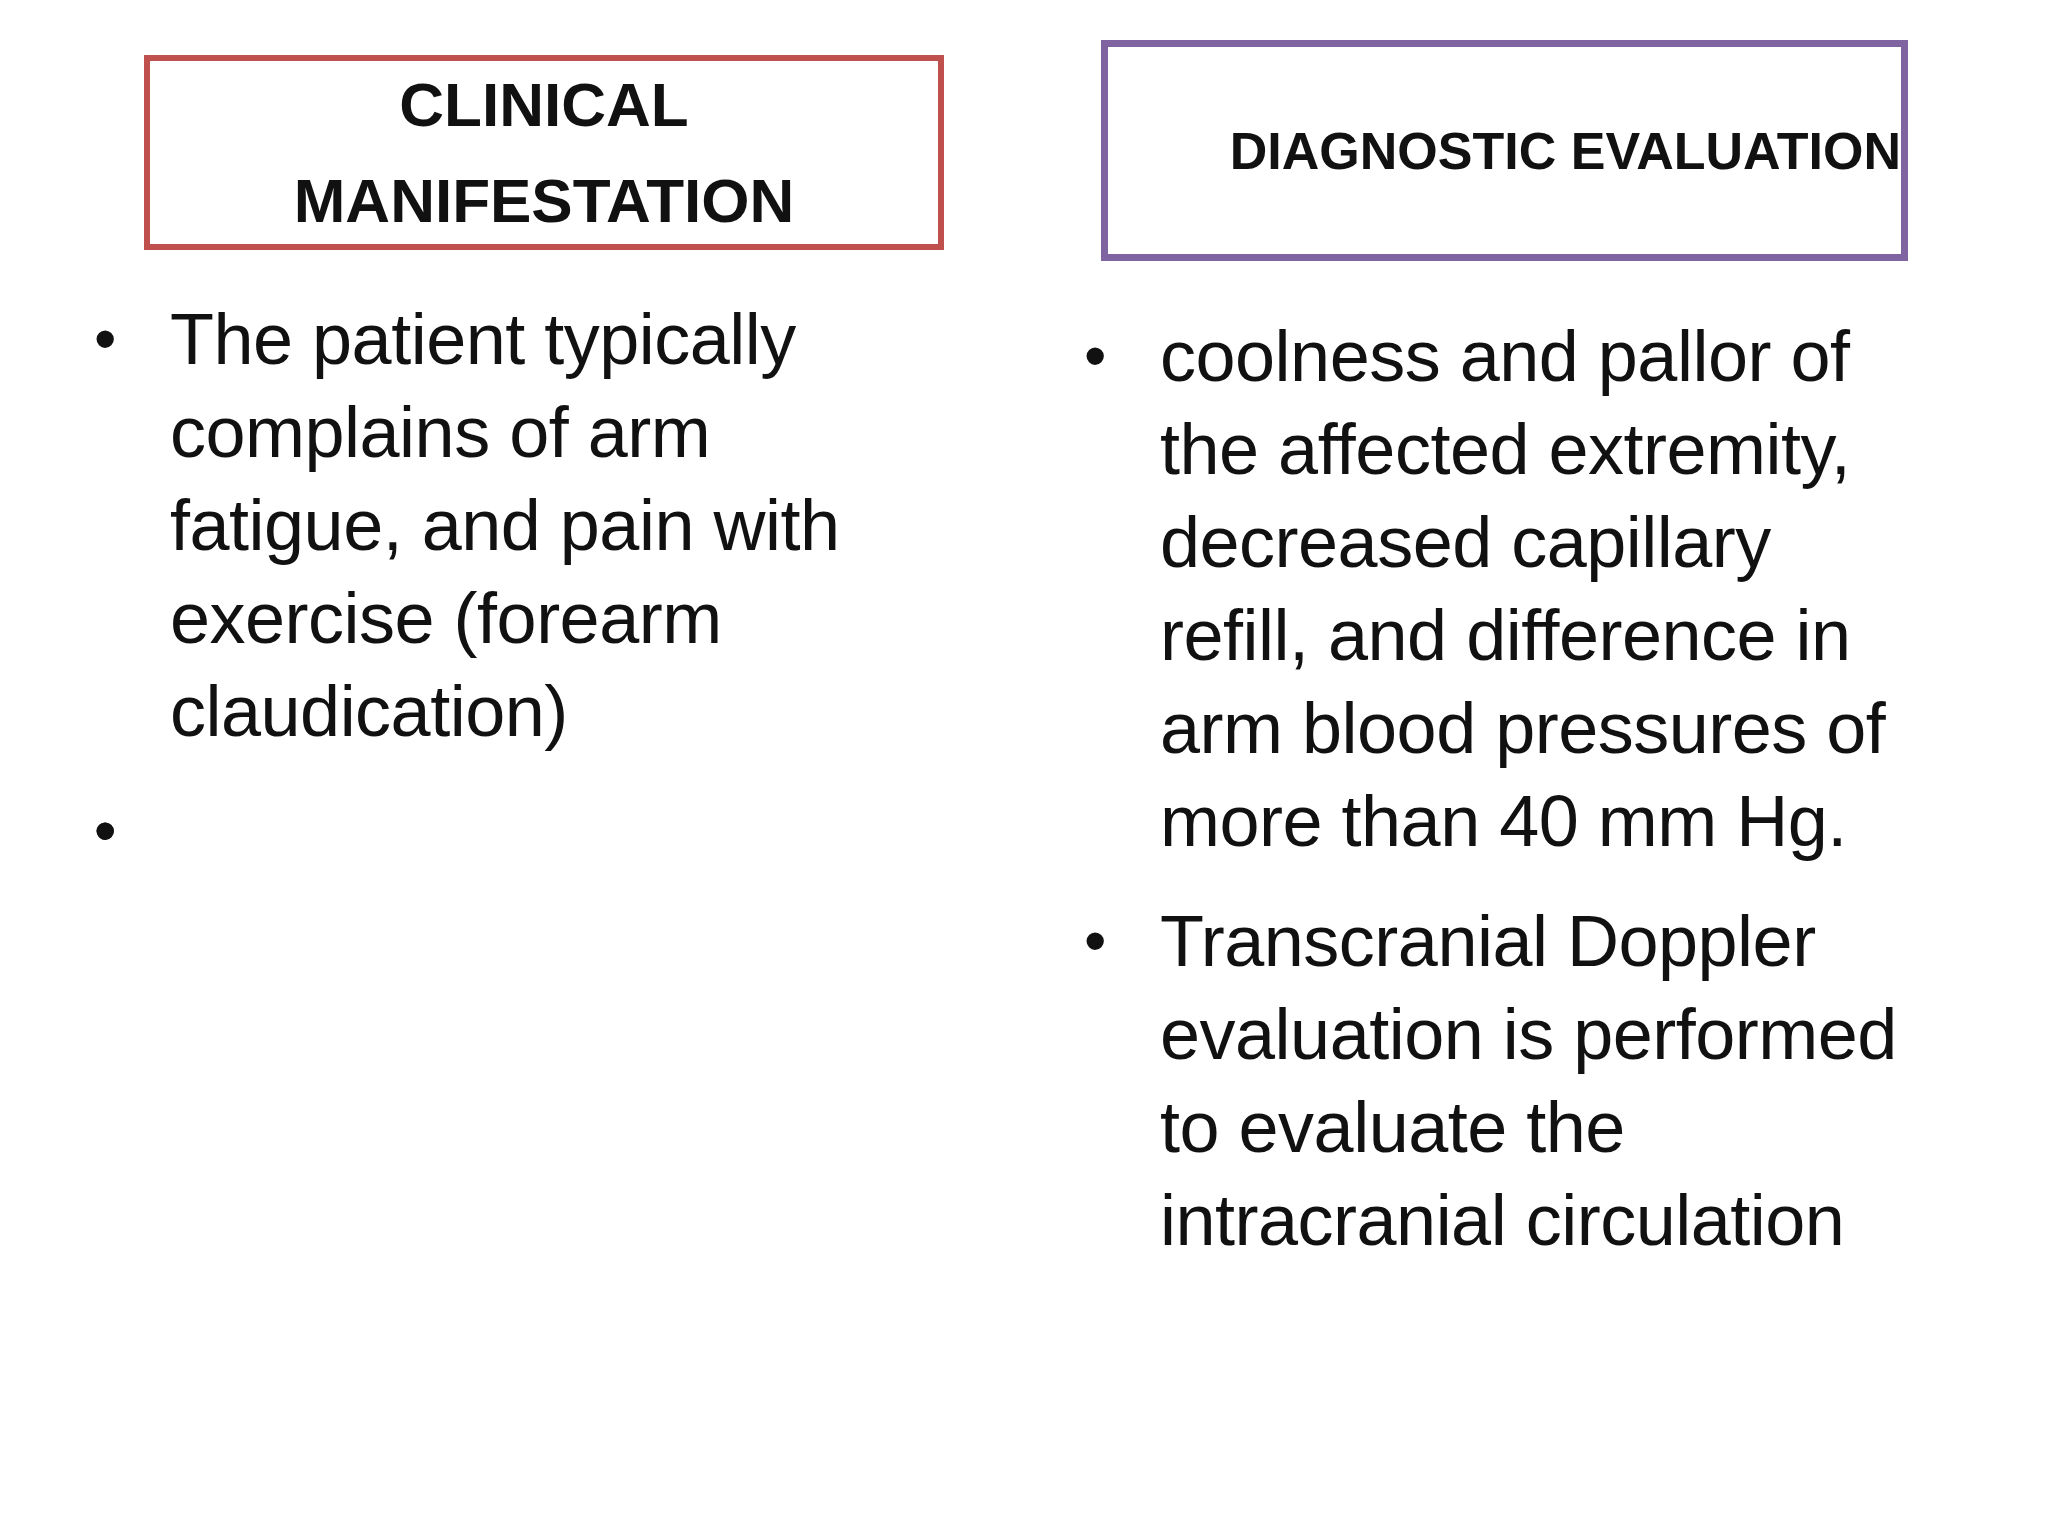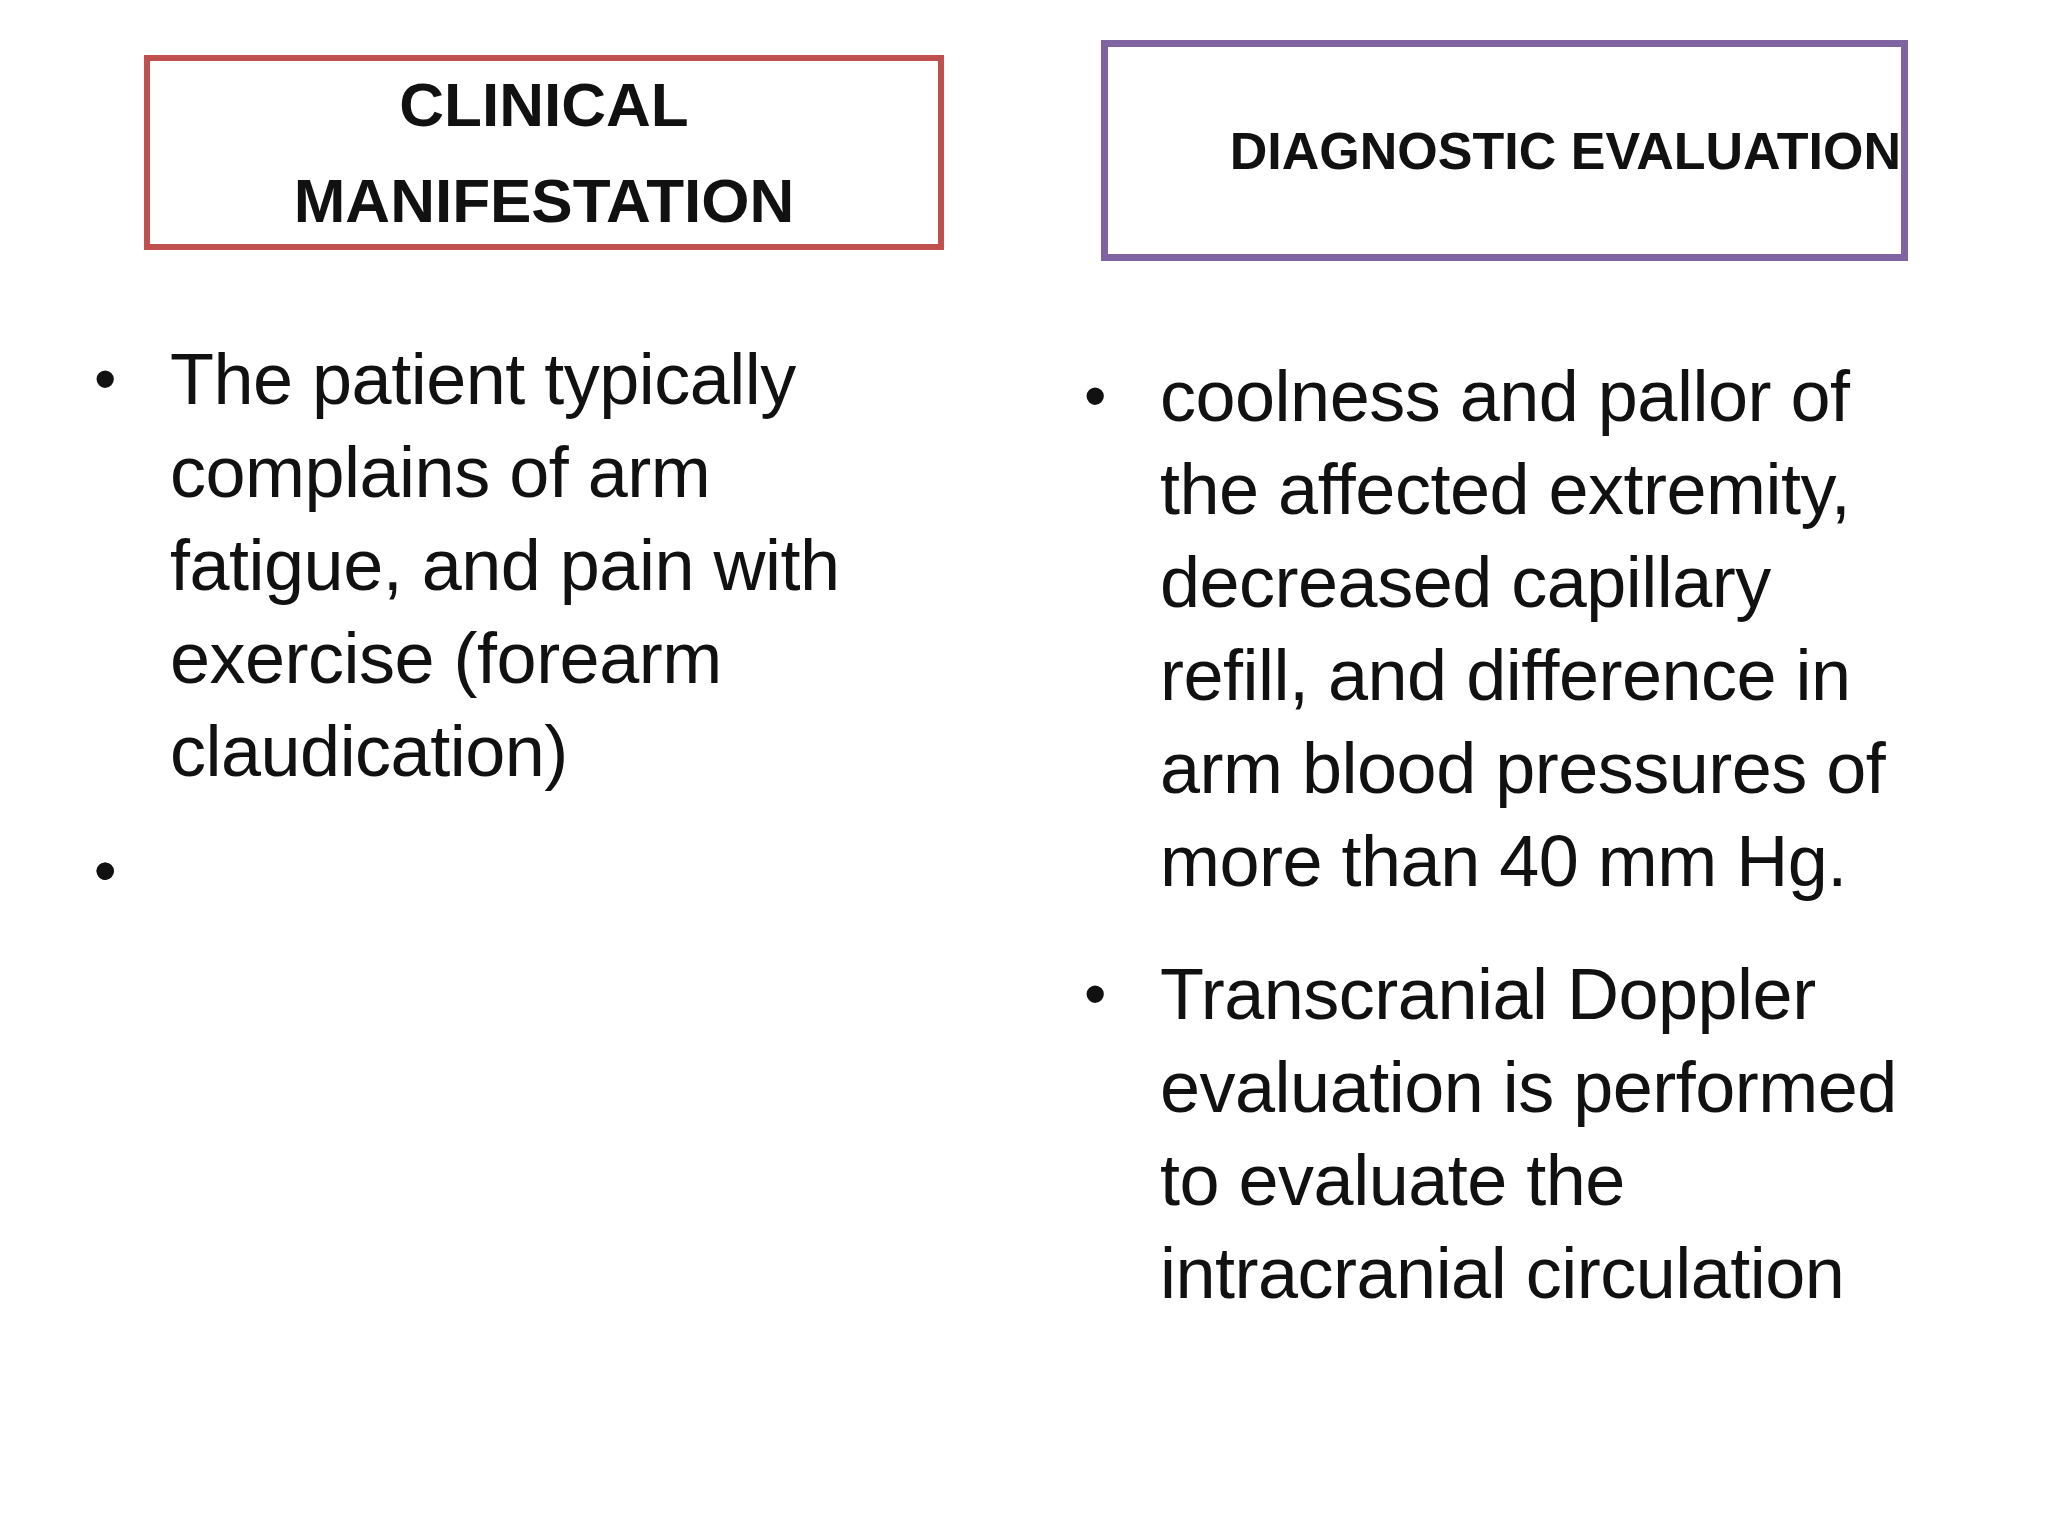--- a/index.html
+++ b/index.html
@@ -61,21 +61,20 @@
     position: absolute;
     left: 0; top: 0;
     width: 60px;
     text-align: center;
     font-size: 64px;
     line-height: 93px;
   }
   .btext {
     white-space: pre-line;
     display: block;
-    margin-top: 40px;
   }
 </style>
 </head>
 <body>
 
 <div class="slide">
 
   <div class="title-box left">
     <span>CLINICAL MANIFESTATION</span>
   </div>

